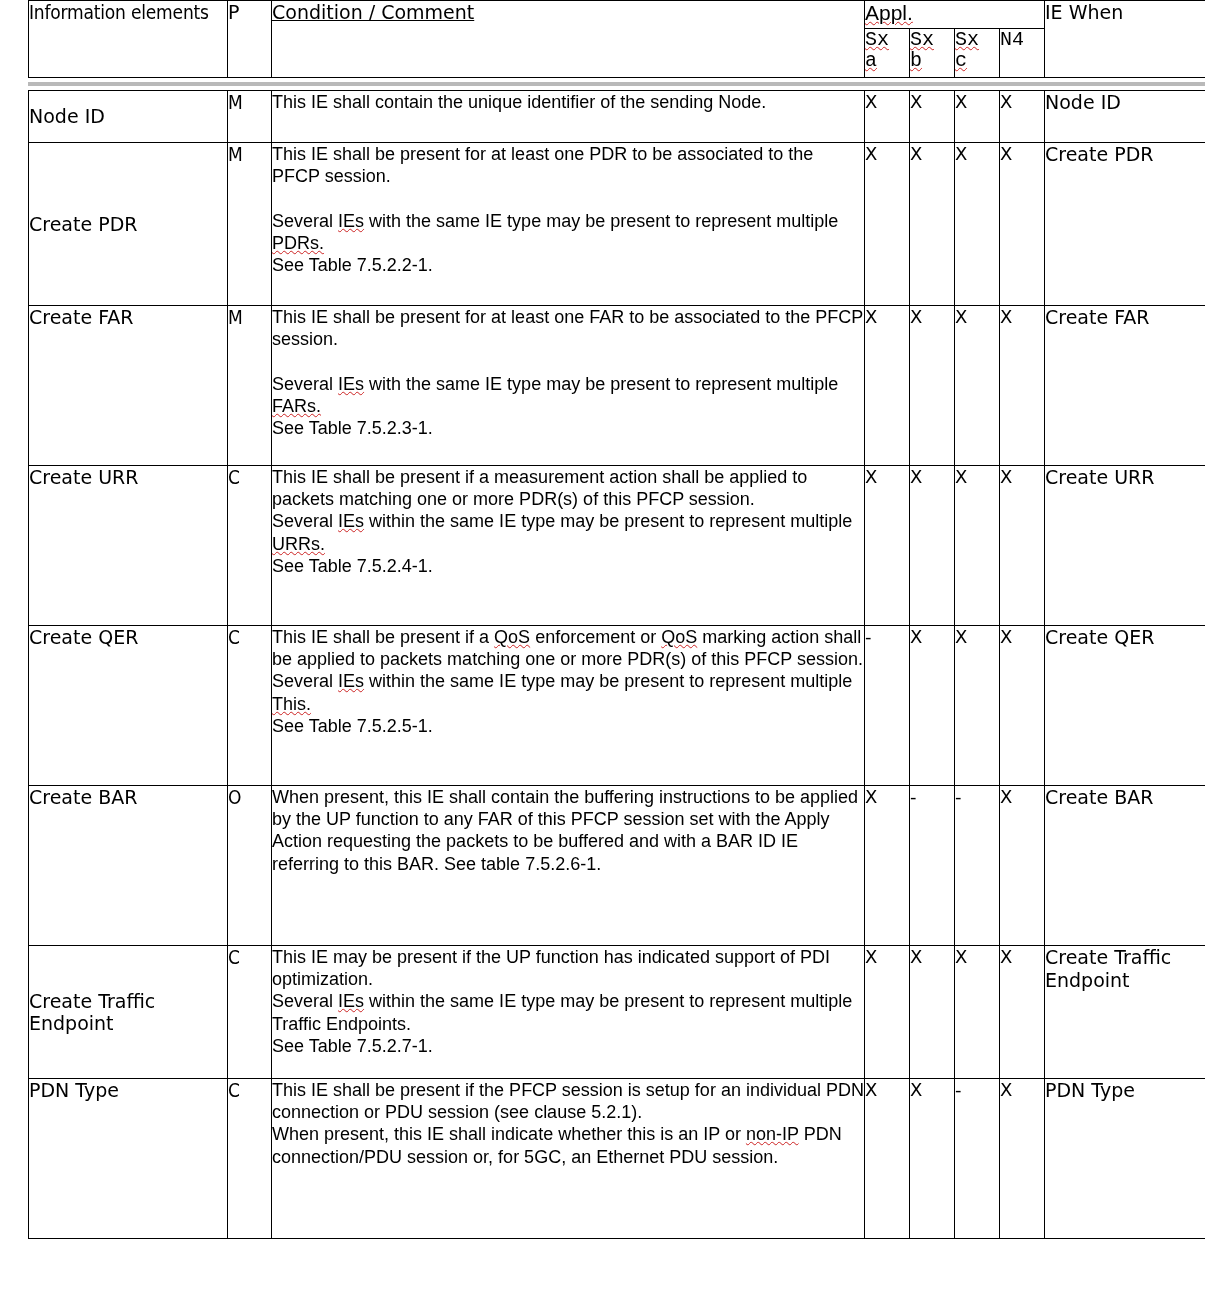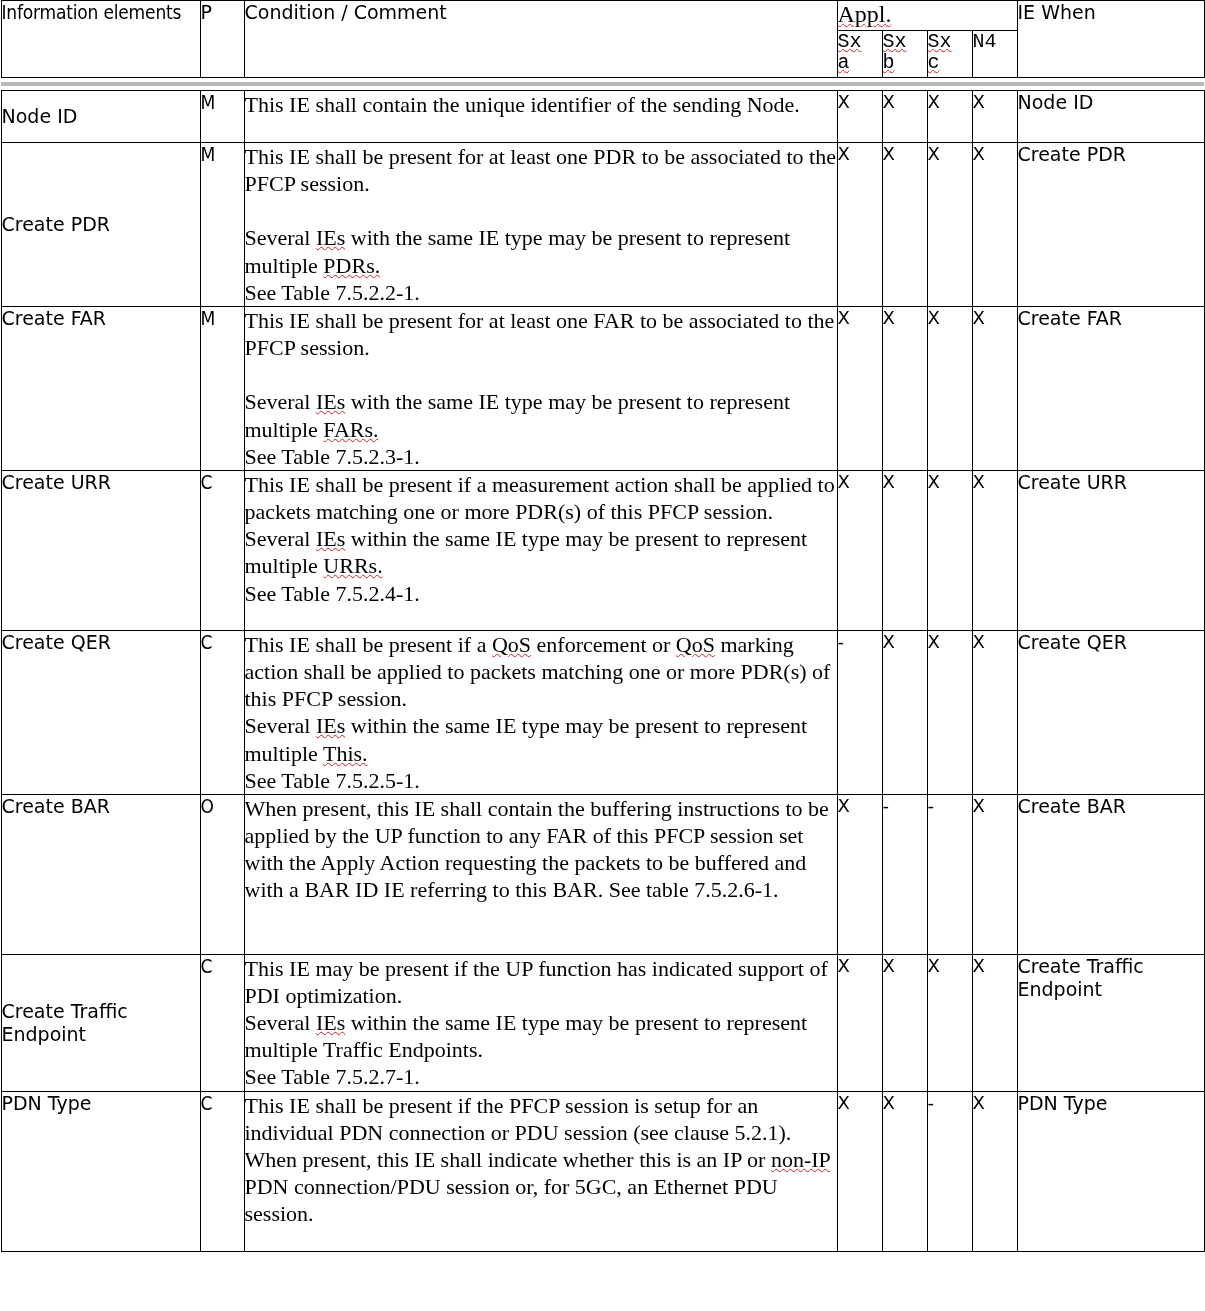--- a/index.html
+++ b/index.html
@@ -13,20 +13,21 @@
     overflow: hidden;
     font-family: "DejaVu Sans", sans-serif;
     color: #000000;
   }
 
   .page {
     position: relative;
     width: 1205px;
     height: 1311px;
     box-sizing: border-box;
+    padding-left: 28px;
   }
 
   table.tbl {
     border-collapse: collapse;
     table-layout: fixed;
     width: 1203px;
     margin: 0 auto;
   }
   table.tbl td, table.tbl th {
     border: 1.5px solid #000000;
@@ -60,23 +61,23 @@
   }
   .hdr-ie {
     font-family: "DejaVu Sans Condensed", "DejaVu Sans", sans-serif;
     font-size: 19px;
     font-weight: bold;
     text-align: center;
     padding-top: 2px;
     letter-spacing: -0.2px;
   }
   .hdr-appl {
-    font-family: Liberation Serif, serif;
+    font-family: Liberation Sans, sans-serif;
     font-weight: bold;
-    font-size: 24px;
+    font-size: 21px;
     text-align: center;
     padding: 1px 0 1px 0;
     border-bottom: 1.5px solid #000;
   }
   .hdr-sub {
     font-family: Liberation Mono, monospace;
     font-weight: bold;
     font-size: 20px;
     text-align: center;
     line-height: 1.05;
@@ -114,22 +115,22 @@
     vertical-align: middle;
   }
   .cell-p {
     font-family: "DejaVu Sans Condensed", "DejaVu Sans", sans-serif;
     font-size: 19px;
     text-align: center;
     padding-top: 2px;
     vertical-align: top;
   }
   .cell-cond {
-    font-family: Liberation Serif, serif;
-    font-size: 22px;
+    font-family: Liberation Sans, sans-serif;
+    font-size: 18px;
     line-height: 1.235;
     padding: 1px 2px 1px 3px;
     vertical-align: top;
     white-space: pre-wrap;
   }
   .cell-appl {
     font-family: "DejaVu Sans", sans-serif;
     font-size: 18px;
     text-align: center;
     padding-top: 3px;
@@ -157,21 +158,21 @@
       <col class="c-sxa">
         <col class="c-sxb">
         <col class="c-sxc">
         <col class="c-n4">
       <col class="c-ietype">
     </colgroup>
     <tbody>
       <tr>
         <td class="hdr-ie" rowspan="2" style="height:76px;vertical-align:top;">Information elements</td>
         <td class="hdr-cell" rowspan="2" style="vertical-align:top;">P</td>
-        <td class="hdr-cell" rowspan="2" style="vertical-align:top;">Condition / Comment</td>
+        <td class="hdr-cell" rowspan="2" style="vertical-align:top;text-decoration:underline;">Condition / Comment</td>
         <td class="hdr-appl" colspan="4"><span class="sqr">Appl.</span></td>
         <td class="hdr-cell" rowspan="2" style="vertical-align:top;">IE When</td>
       </tr>
       <tr>
         <td class="hdr-sub">
           <span class="sqr">Sx</span><br>
           <span class="sqr">a</span>
         </td>
         <td class="hdr-sub">
           <span class="sqr">Sx</span><br>

